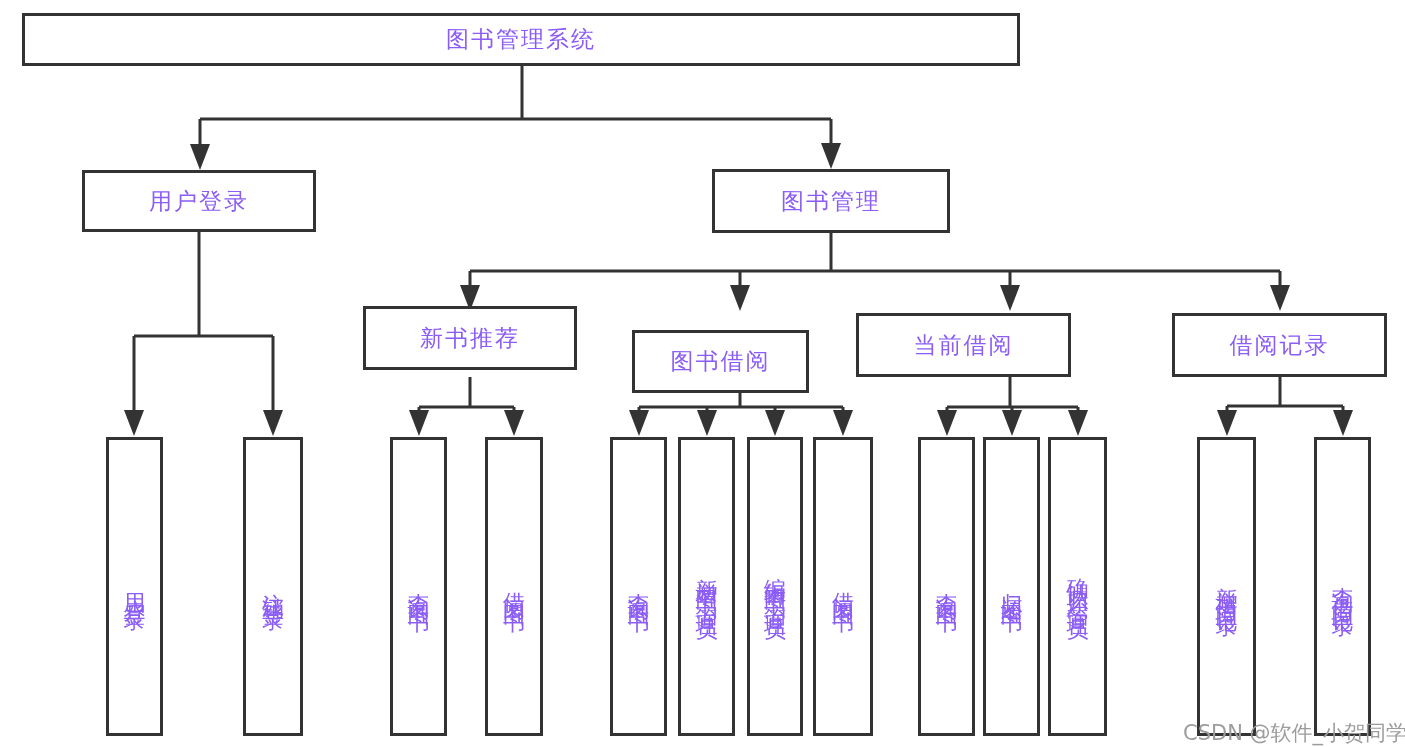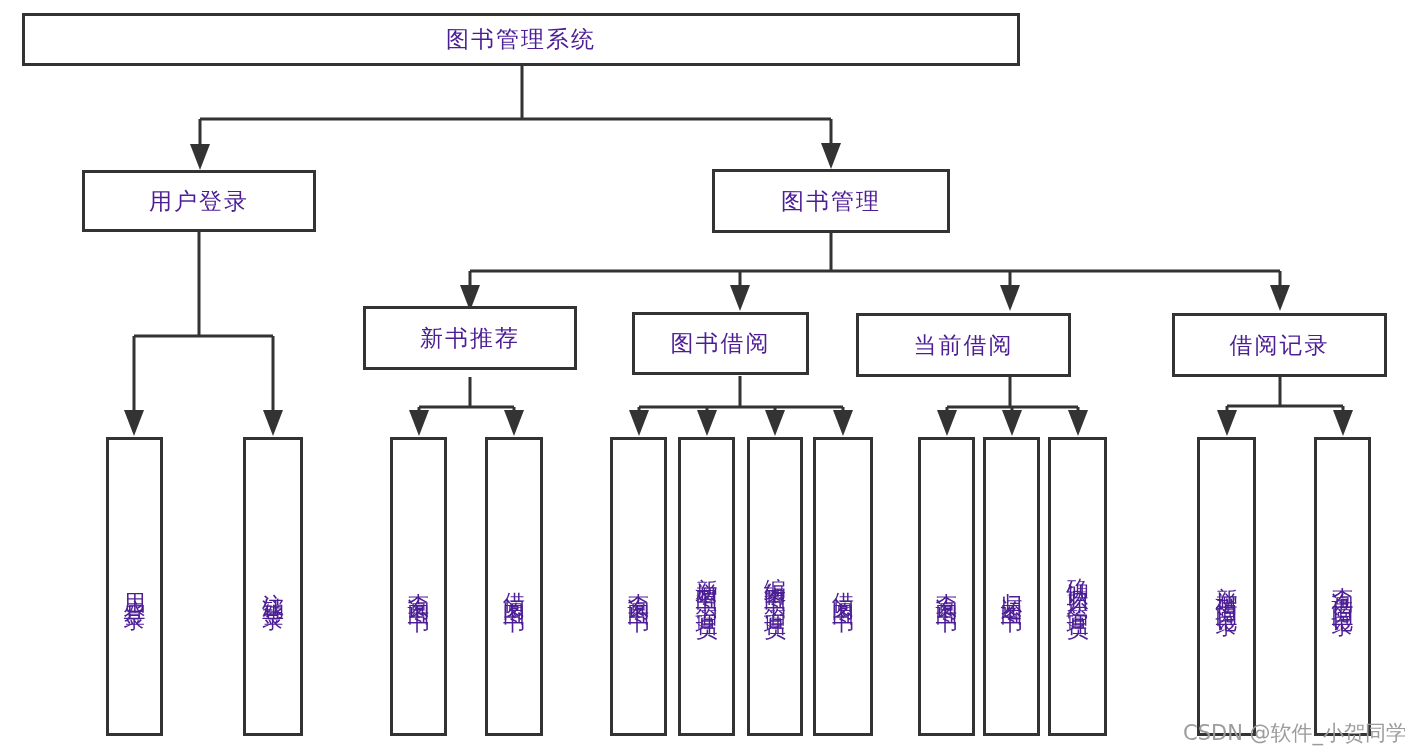--- a/index.html
+++ b/index.html
@@ -12,21 +12,21 @@
   }
   svg.connectors{position:absolute;left:0;top:0;z-index:1;}
   svg.connectors path{stroke:#333333;stroke-width:3;fill:none;}
   svg.connectors polygon{fill:#333333;stroke:none;}
   .node{
     position:absolute;
     box-sizing:border-box;
     border:3px solid #333333;
     background:#ffffff;
     display:flex;align-items:center;justify-content:center;
-    color:#4c1d95;
+    color:#8b5cf6;
     z-index:2;
   }
   .node.h span{
     font-size:23px;
     letter-spacing:2px;
     white-space:nowrap;
     line-height:1;
   }
   .node.v span{
     writing-mode:vertical-rl;
@@ -96,21 +96,21 @@
   <div class="node h" style="left:82px;top:170px;width:234px;height:62px">
     <span>用户登录</span>
   </div>
   <div class="node h" style="left:712px;top:169px;width:238px;height:64px">
     <span>图书管理</span>
   </div>
 
   <div class="node h" style="left:363px;top:306px;width:214px;height:64px">
     <span>新书推荐</span>
   </div>
-  <div class="node h" style="left:632px;top:312px;width:177px;height:63px">
+  <div class="node h" style="left:632px;top:330px;width:177px;height:63px">
     <span>图书借阅</span>
   </div>
   <div class="node h" style="left:856px;top:313px;width:215px;height:64px">
     <span>当前借阅</span>
   </div>
   <div class="node h" style="left:1172px;top:313px;width:215px;height:64px">
     <span>借阅记录</span>
   </div>
 
   <div class="node v" style="left:106px;top:437px;width:57px;height:299px">

